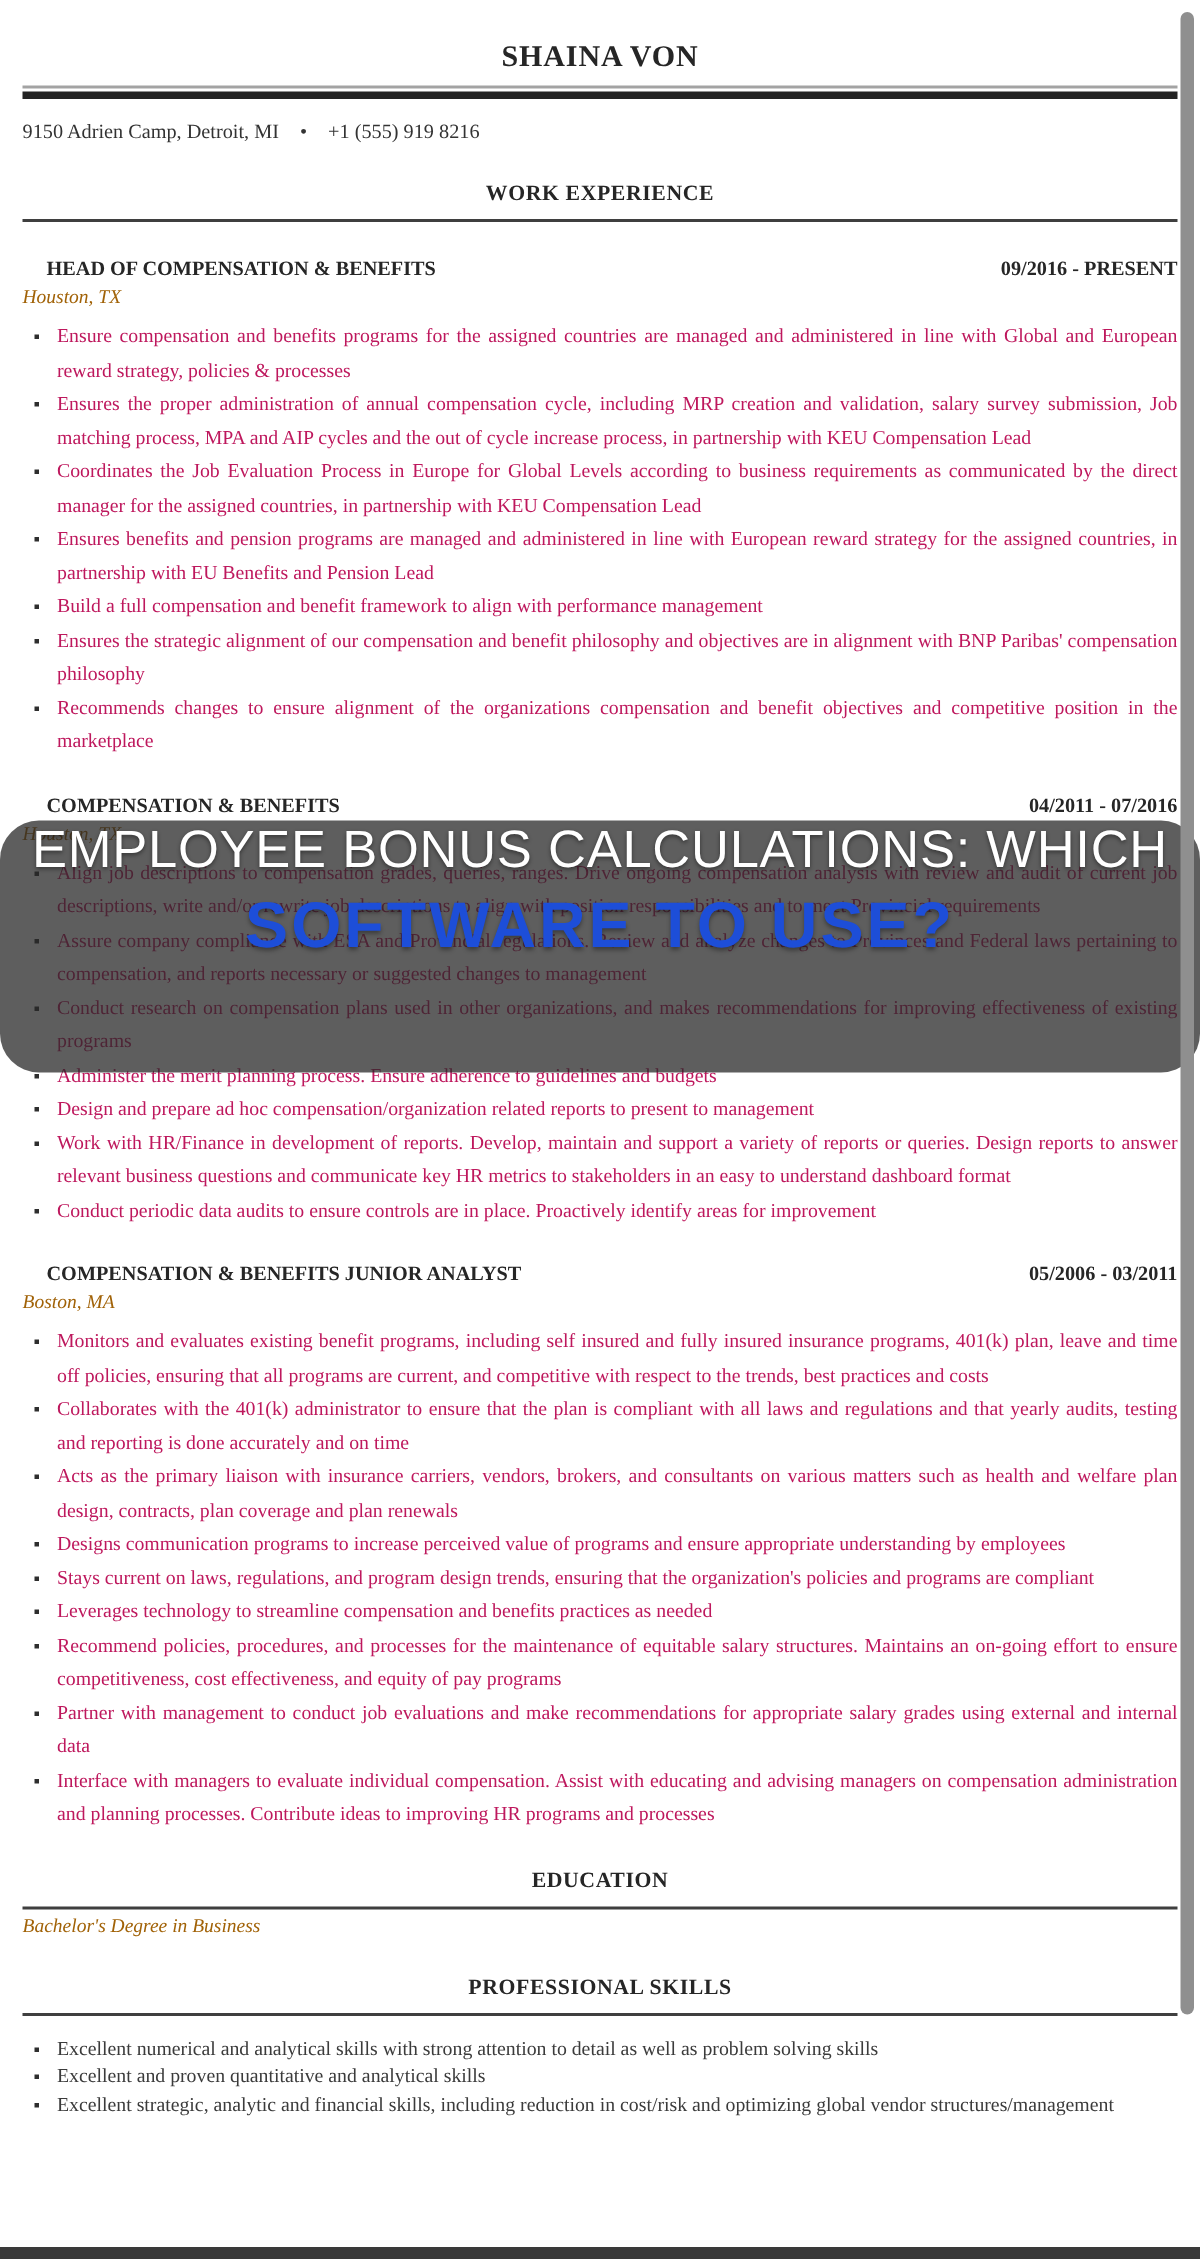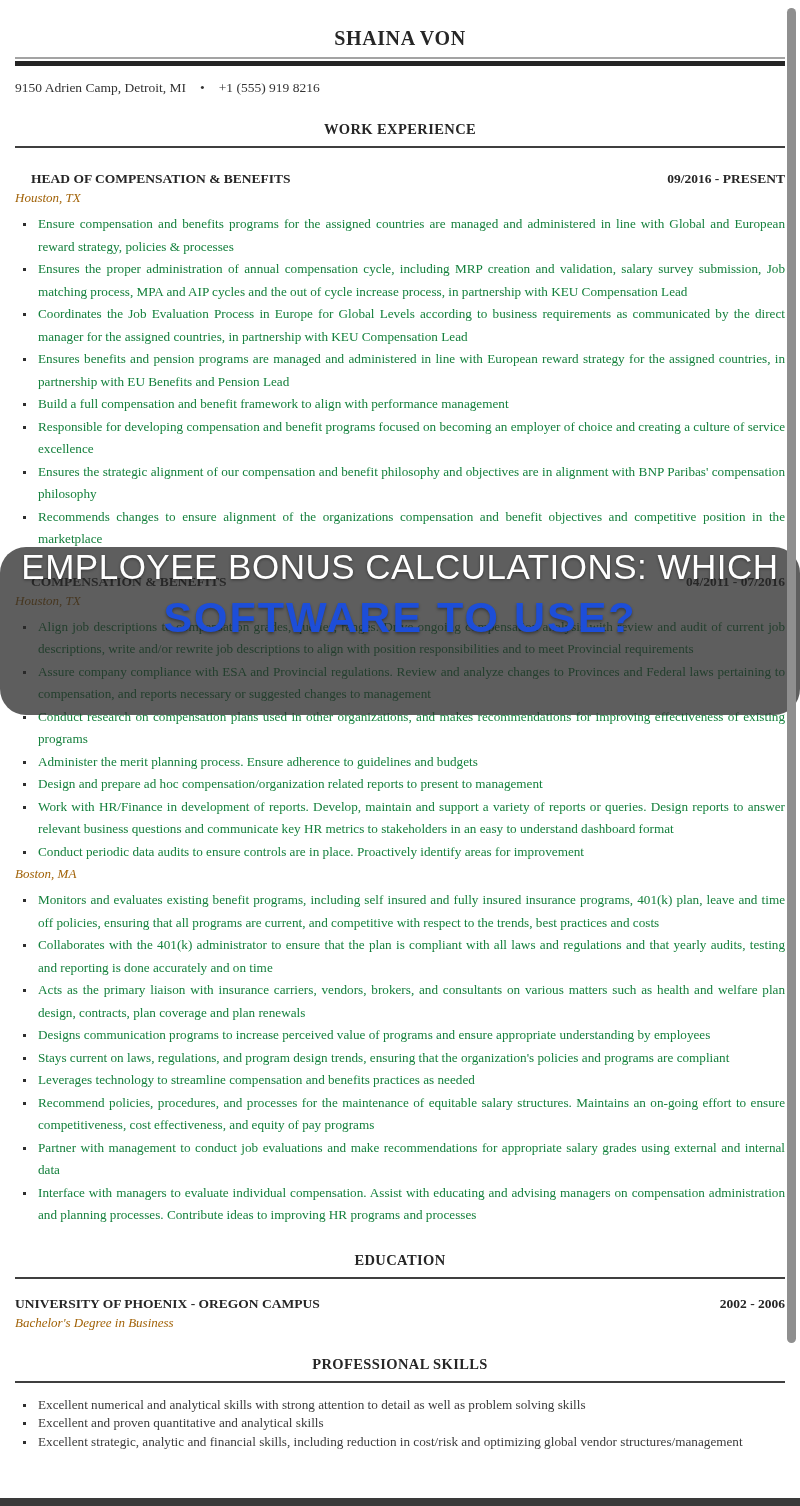--- a/index.html
+++ b/index.html
@@ -28,21 +28,21 @@
   }
   .section-rule { height:2px; background:#3f3f3f; margin-top:8px; }
 
   .job-header { display:flex; justify-content:space-between; align-items:baseline; margin-top:23px;margin-left:16px; }
   .job-title, .job-dates, .edu-school, .edu-dates { font-weight:bold; font-size:13.5px; color:#262626; }
   .job-location, .edu-degree { font-style:italic; font-size:13px; color:#a16207; margin-top:3px; }
 
   ul.bullets { margin:7px 0 0 0; padding:0; list-style:none; }
   ul.bullets li {
     position:relative; padding-left:23px; font-size:13.2px; line-height:22.5px;
-    text-align:justify; color:#15803d;
+    text-align:justify; color:#be185d;
   }
   ul.bullets li::before {
     content:""; position:absolute; left:8px; top:10px;
     width:3px; height:3px; background:#2e2e2e;
   }
   ul.skills { margin:13px 0 0 0; padding:0; list-style:none; }
   ul.skills li {
     position:relative; padding-left:23px; font-size:13.2px; line-height:18.6px;
     color:#3b3b3b;
   }
@@ -101,21 +101,20 @@
       <span class="job-title">HEAD OF COMPENSATION &amp; BENEFITS</span>
       <span class="job-dates">09/2016 - PRESENT</span>
     </div>
     <div class="job-location">Houston, TX</div>
     <ul class="bullets">
         <li>Ensure compensation and benefits programs for the assigned countries are managed and administered in line with Global and European reward strategy, policies &amp; processes</li>
         <li>Ensures the proper administration of annual compensation cycle, including MRP creation and validation, salary survey submission, Job matching process, MPA and AIP cycles and the out of cycle increase process, in partnership with KEU Compensation Lead</li>
         <li>Coordinates the Job Evaluation Process in Europe for Global Levels according to business requirements as communicated by the direct manager for the assigned countries, in partnership with KEU Compensation Lead</li>
         <li>Ensures benefits and pension programs are managed and administered in line with European reward strategy for the assigned countries, in partnership with EU Benefits and Pension Lead</li>
         <li>Build a full compensation and benefit framework to align with performance management</li>
-        <li>Responsible for developing compensation and benefit programs focused on becoming an employer of choice and creating a culture of service excellence</li>
         <li>Ensures the strategic alignment of our compensation and benefit philosophy and objectives are in alignment with BNP Paribas' compensation philosophy</li>
         <li>Recommends changes to ensure alignment of the organizations compensation and benefit objectives and competitive position in the marketplace</li>
       </ul>
   </section>
 
   <section>
     <div class="job-header">
       <span class="job-title">COMPENSATION &amp; BENEFITS</span>
       <span class="job-dates">04/2011 - 07/2016</span>
     </div>
@@ -125,42 +124,42 @@
         <li>Assure company compliance with ESA and Provincial regulations. Review and analyze changes to Provinces and Federal laws pertaining to compensation, and reports necessary or suggested changes to management</li>
         <li>Conduct research on compensation plans used in other organizations, and makes recommendations for improving effectiveness of existing programs</li>
         <li>Administer the merit planning process. Ensure adherence to guidelines and budgets</li>
         <li>Design and prepare ad hoc compensation/organization related reports to present to management</li>
         <li>Work with HR/Finance in development of reports. Develop, maintain and support a variety of reports or queries. Design reports to answer relevant business questions and communicate key HR metrics to stakeholders in an easy to understand dashboard format</li>
         <li>Conduct periodic data audits to ensure controls are in place. Proactively identify areas for improvement</li>
       </ul>
   </section>
 
   <section>
+    <div class="job-header">
+      <span class="job-title">COMPENSATION &amp; BENEFITS JUNIOR ANALYST</span>
+      <span class="job-dates">05/2006 - 03/2011</span>
+    </div>
     <div class="job-location">Boston, MA</div>
     <ul class="bullets">
         <li>Monitors and evaluates existing benefit programs, including self insured and fully insured insurance programs, 401(k) plan, leave and time off policies, ensuring that all programs are current, and competitive with respect to the trends, best practices and costs</li>
         <li>Collaborates with the 401(k) administrator to ensure that the plan is compliant with all laws and regulations and that yearly audits, testing and reporting is done accurately and on time</li>
         <li>Acts as the primary liaison with insurance carriers, vendors, brokers, and consultants on various matters such as health and welfare plan design, contracts, plan coverage and plan renewals</li>
         <li>Designs communication programs to increase perceived value of programs and ensure appropriate understanding by employees</li>
         <li>Stays current on laws, regulations, and program design trends, ensuring that the organization's policies and programs are compliant</li>
         <li>Leverages technology to streamline compensation and benefits practices as needed</li>
         <li>Recommend policies, procedures, and processes for the maintenance of equitable salary structures. Maintains an on-going effort to ensure competitiveness, cost effectiveness, and equity of pay programs</li>
         <li>Partner with management to conduct job evaluations and make recommendations for appropriate salary grades using external and internal data</li>
         <li>Interface with managers to evaluate individual compensation. Assist with educating and advising managers on compensation administration and planning processes. Contribute ideas to improving HR programs and processes</li>
       </ul>
   </section>
 
   <div class="section-title">EDUCATION</div>
   <div class="section-rule"></div>
 
   <section>
-    <div class="edu-header">
-      <span class="edu-school">UNIVERSITY OF PHOENIX - OREGON CAMPUS</span>
-      <span class="edu-dates">2002 - 2006</span>
-    </div>
     <div class="edu-degree">Bachelor's Degree in Business</div>
   </section>
 
   <div class="section-title">PROFESSIONAL SKILLS</div>
   <div class="section-rule"></div>
 
   <ul class="skills">
       <li>Excellent numerical and analytical skills with strong attention to detail as well as problem solving skills</li>
       <li>Excellent and proven quantitative and analytical skills</li>
       <li>Excellent strategic, analytic and financial skills, including reduction in cost/risk and optimizing global vendor structures/management</li>

